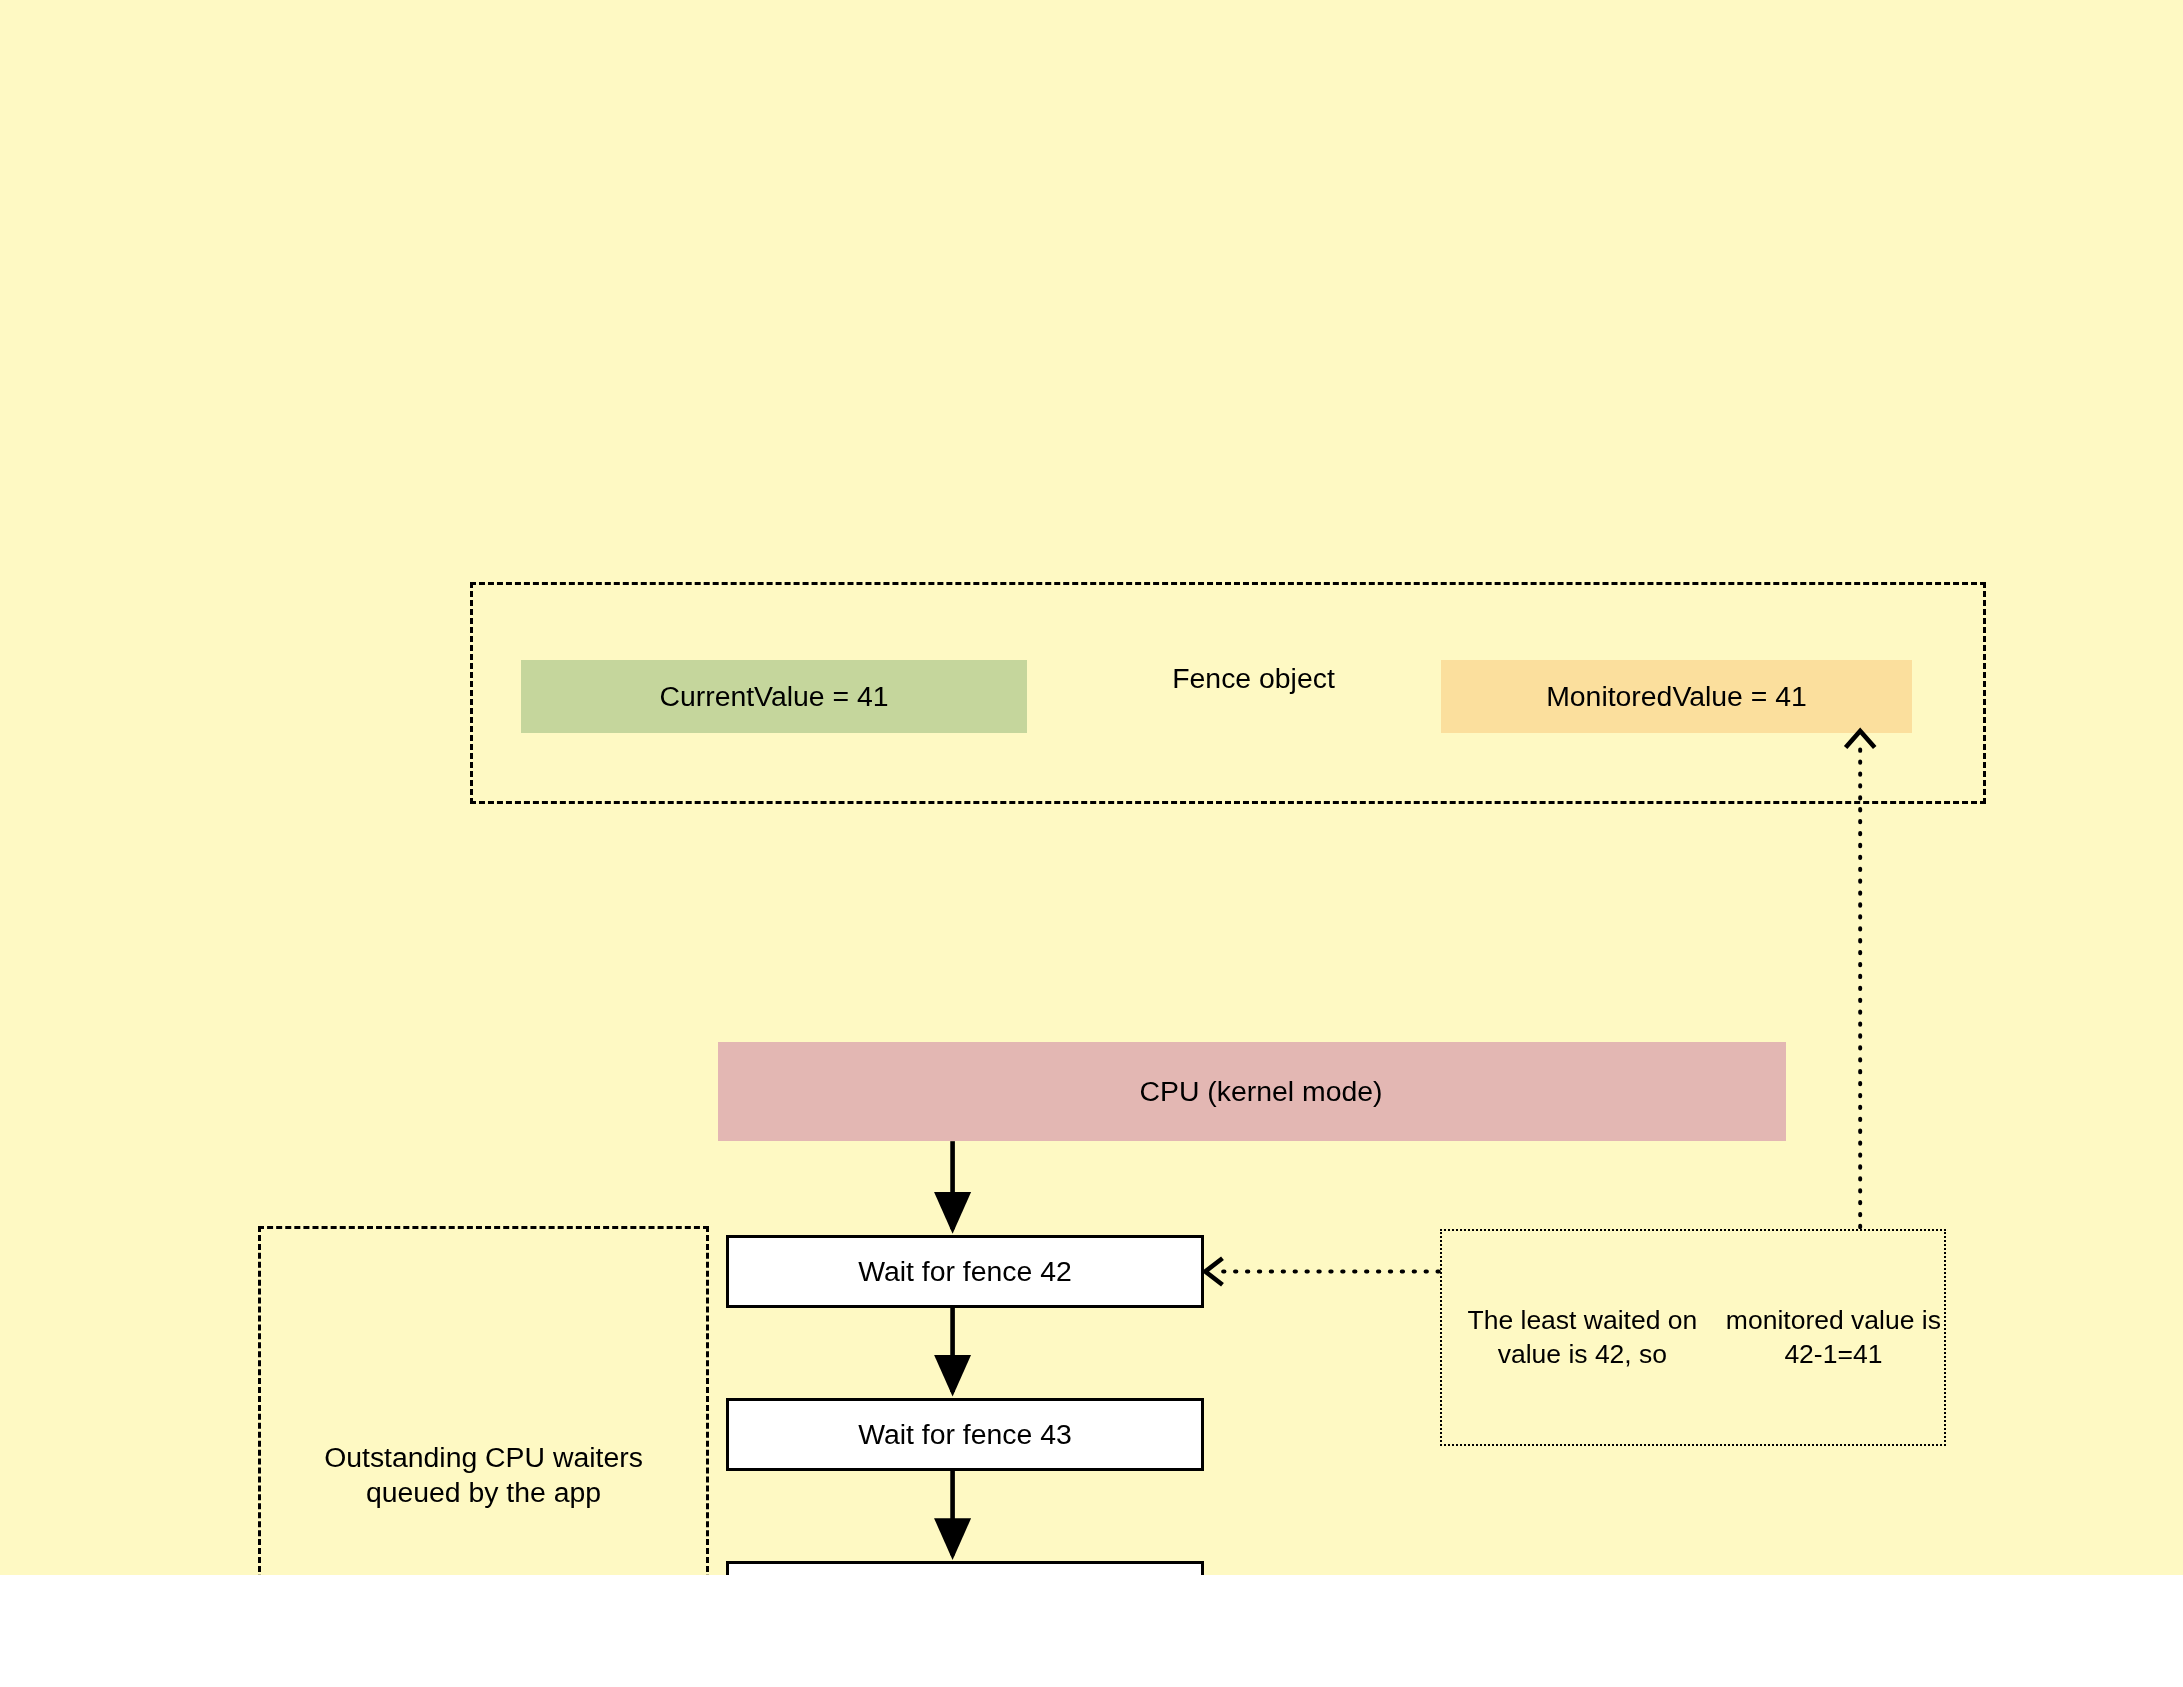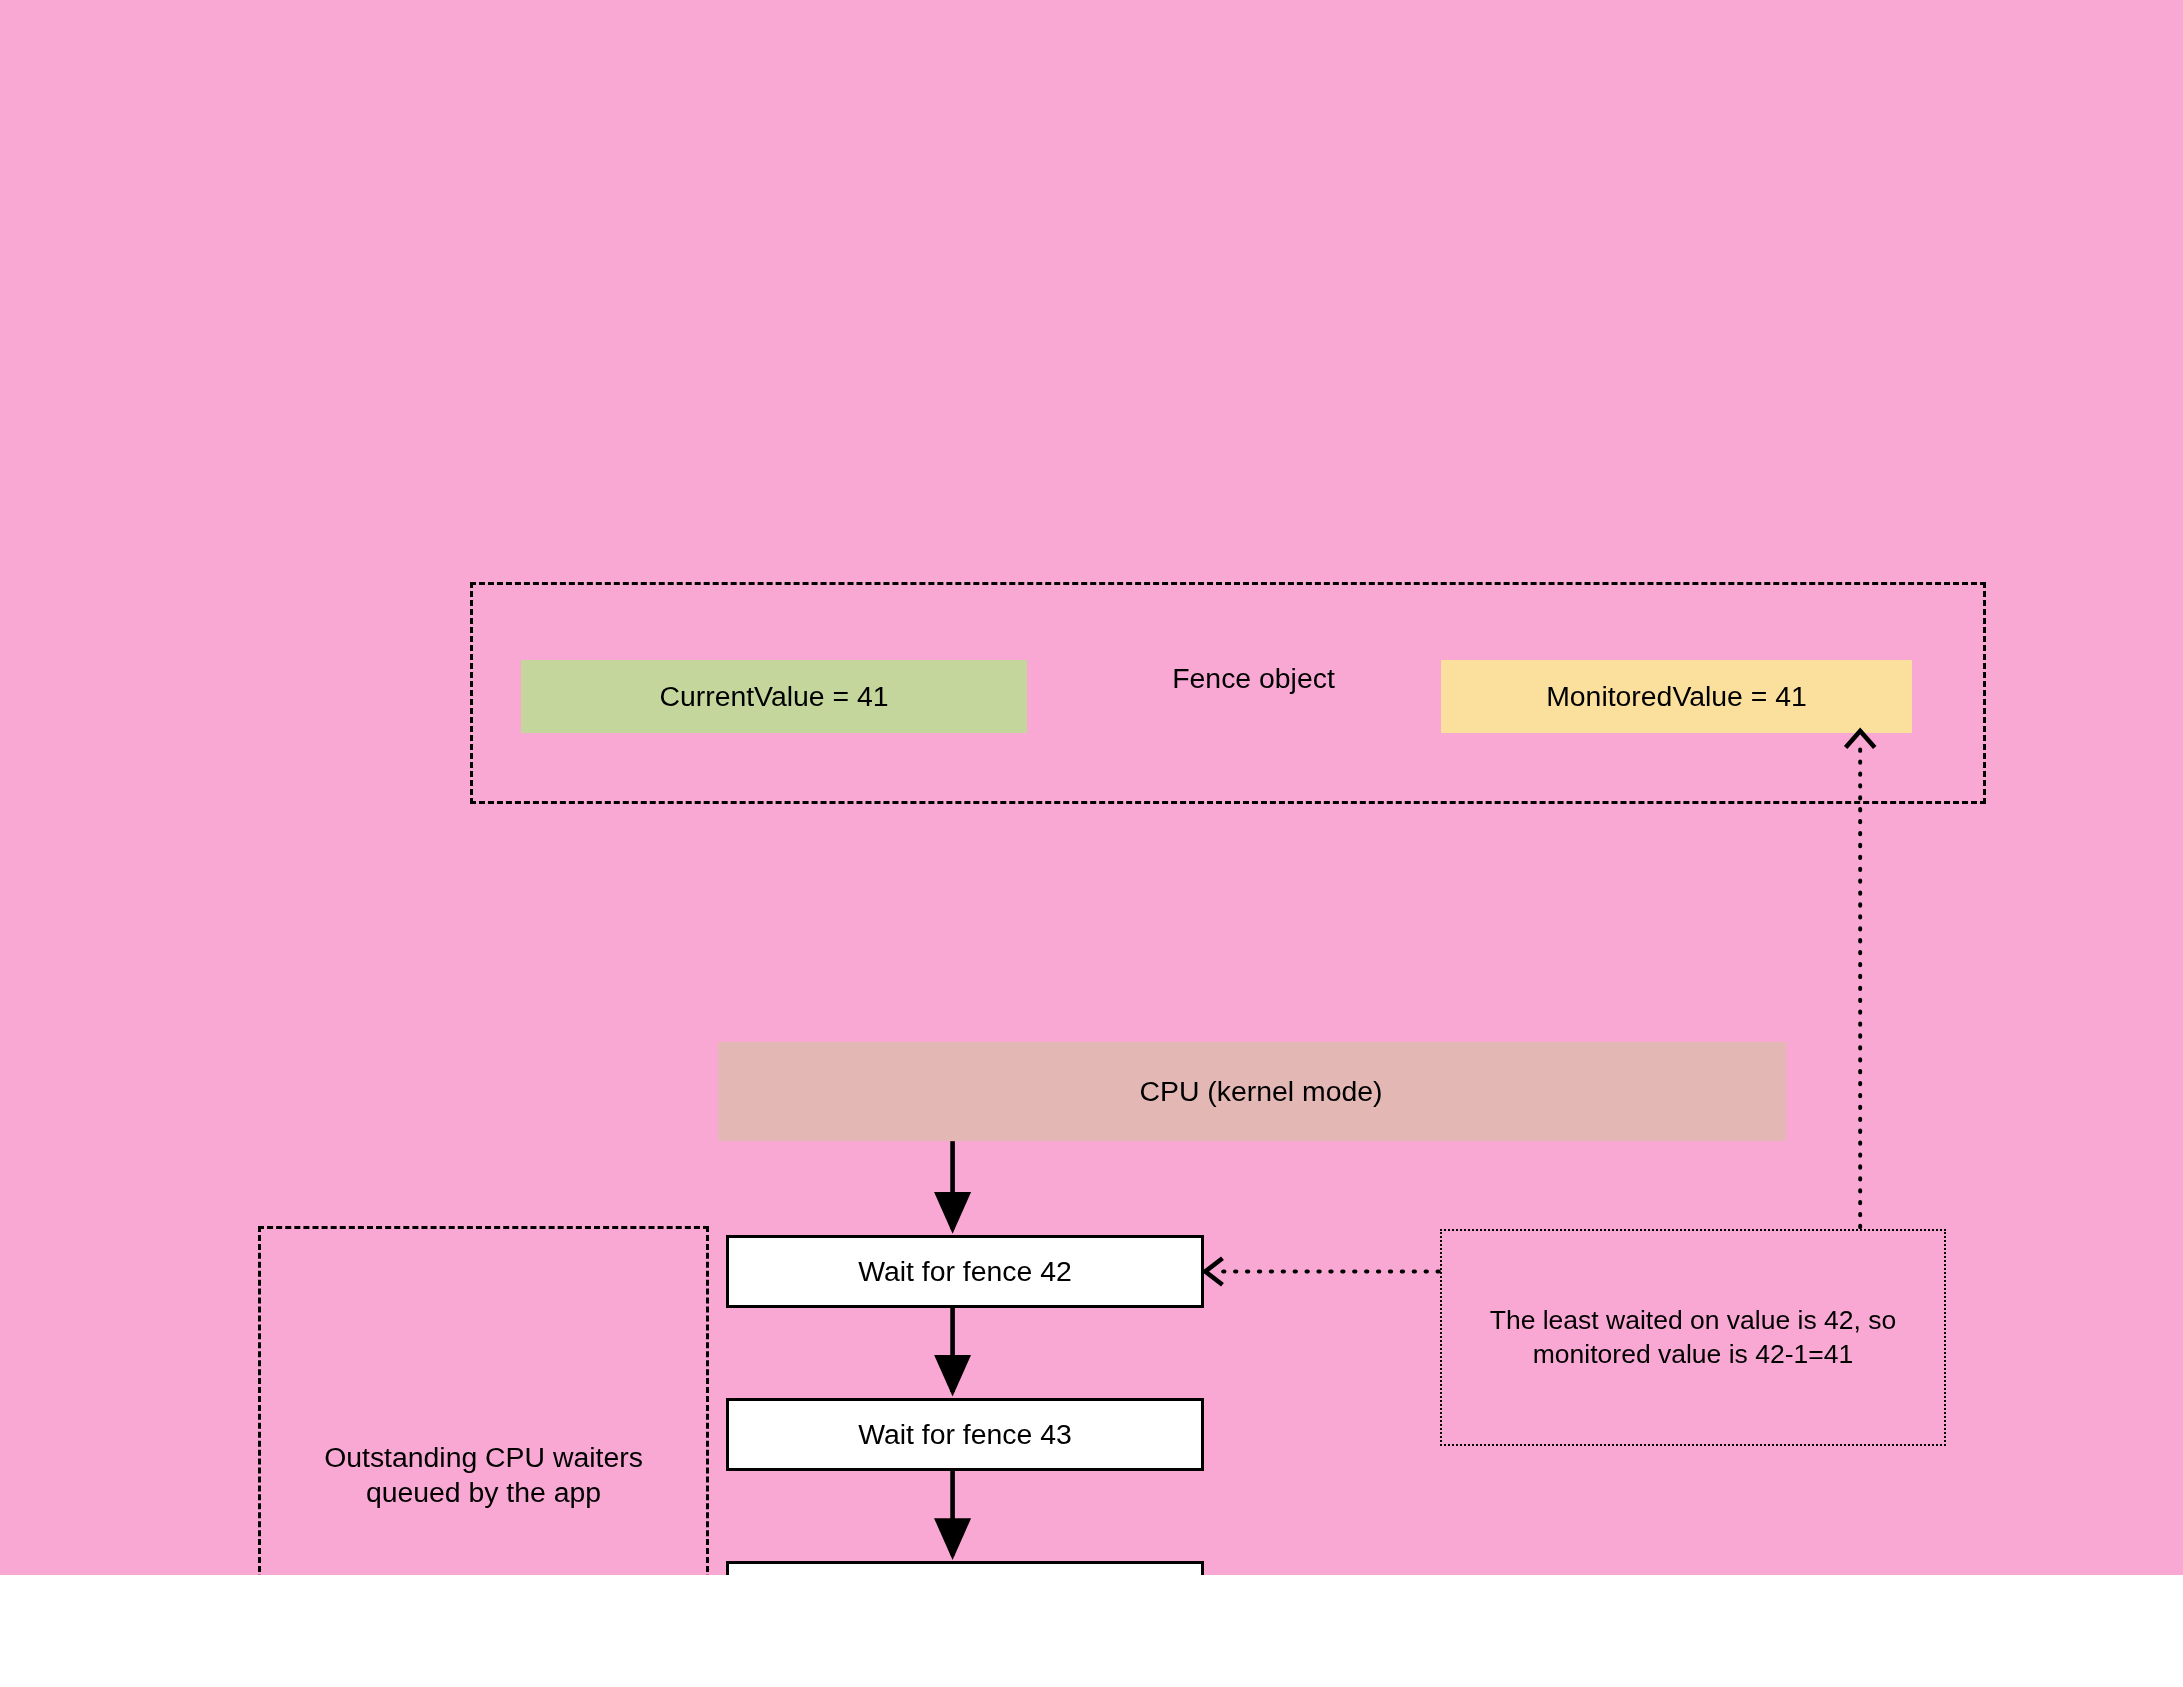--- a/index.html
+++ b/index.html
@@ -4,21 +4,21 @@
 <style>
   html, body {
     margin: 0;
     padding: 0;
     background: #ffffff;
   }
   #canvas {
     position: relative;
     width: 2183px;
     height: 1575px;
-    background: #f9a8d4;
+    background: #fef9c3;
     font-family: "Liberation Sans", sans-serif;
     overflow: hidden;
   }
   .box {
     position: absolute;
     box-sizing: border-box;
     display: flex;
     align-items: center;
     justify-content: center;
     text-align: center;
@@ -96,21 +96,21 @@
   #wait-43-box { top: 1398px; }
   #null-box    { top: 1561px; }
 
   
   #callout-box {
     left: 1440px;
     top: 1229px;
     width: 506px;
     height: 217px;
     border: 2.6px dotted #000000;
-    flex-direction: column;
+    flex-direction: row;
     font-size: 26.5px;
   }
   #callout-box span { display: block; }
 
   
   #connectors {
     position: absolute;
     left: 0;
     top: 0;
     width: 2183px;

